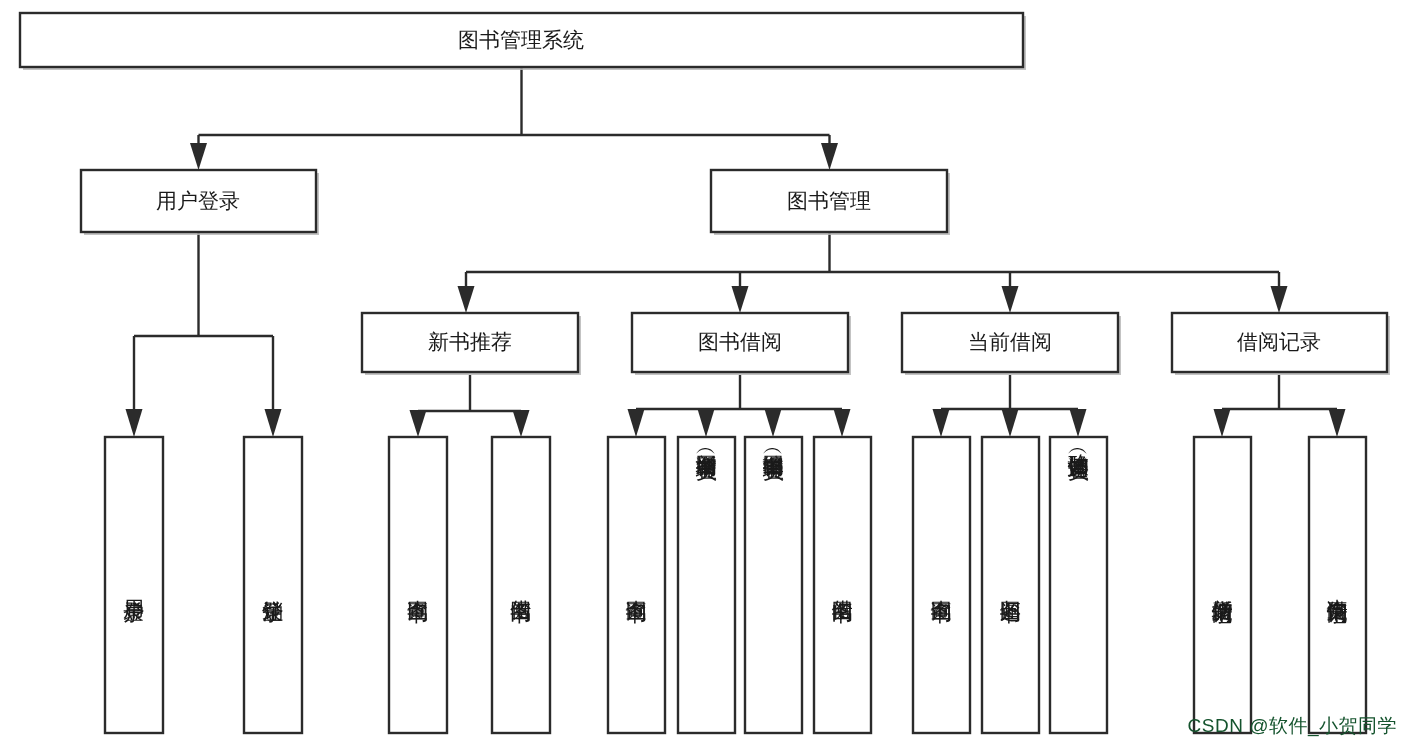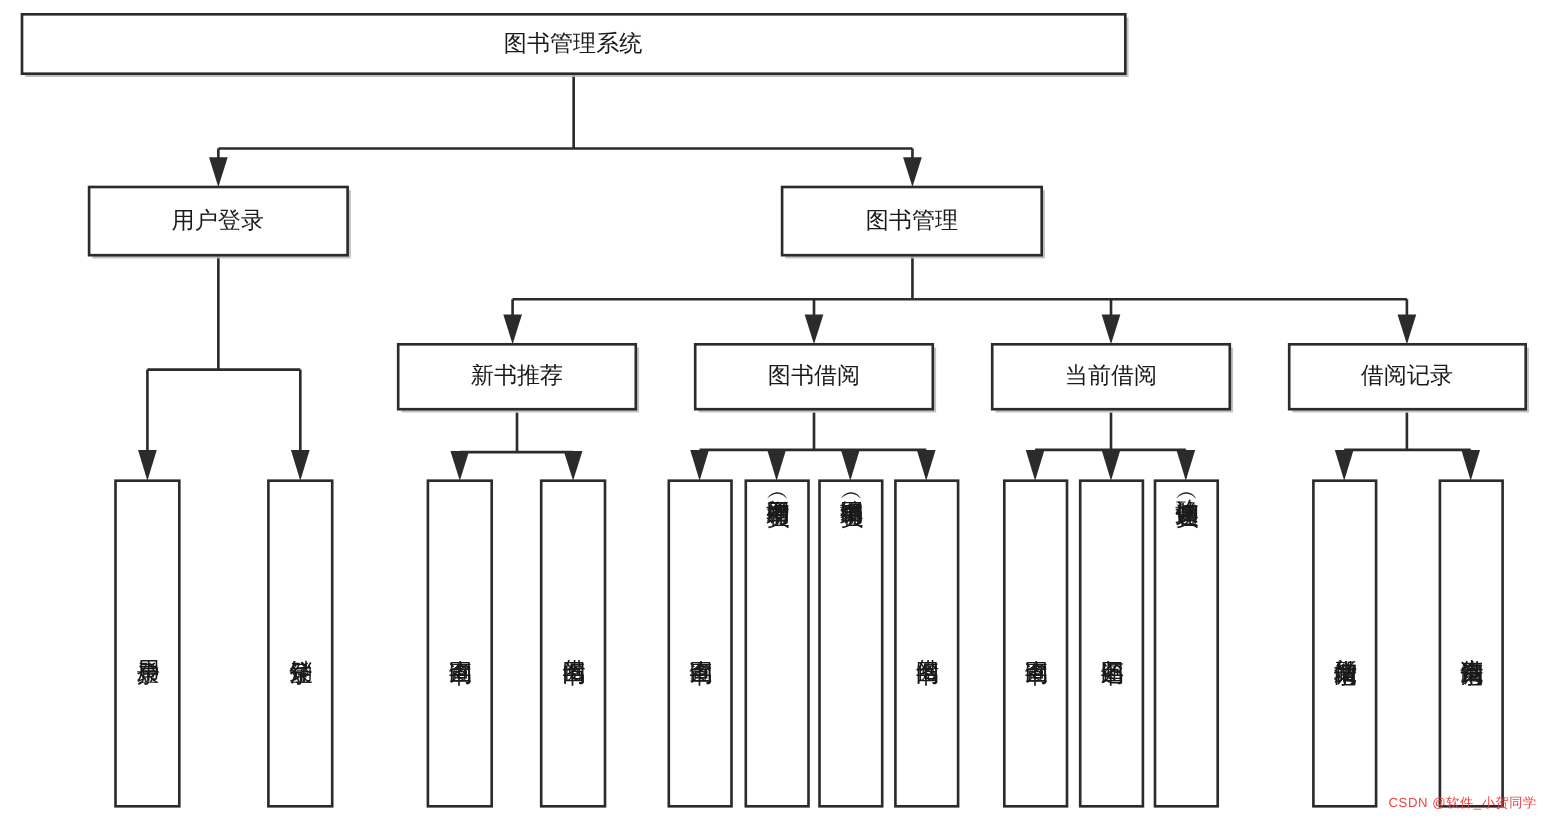--- a/index.html
+++ b/index.html
@@ -67,22 +67,22 @@
     color: #1a1a1a;
     line-height: 1.12;
     letter-spacing: 1px;
     white-space: nowrap;
   }
   .watermark {
     position: absolute;
     right: 8px;
     bottom: 8px;
     font-family: "Liberation Sans", "DejaVu Sans", sans-serif;
-    font-size: 12px;
-    color: #ef4444;
+    font-size: 19px;
+    color: #14532d;
     letter-spacing: .5px;
     white-space: nowrap;
   }
 </style>
 </head>
 <body>
 
 <div id="stage">
 
   <svg id="diagram-svg" viewBox="0 0 1405 747">

